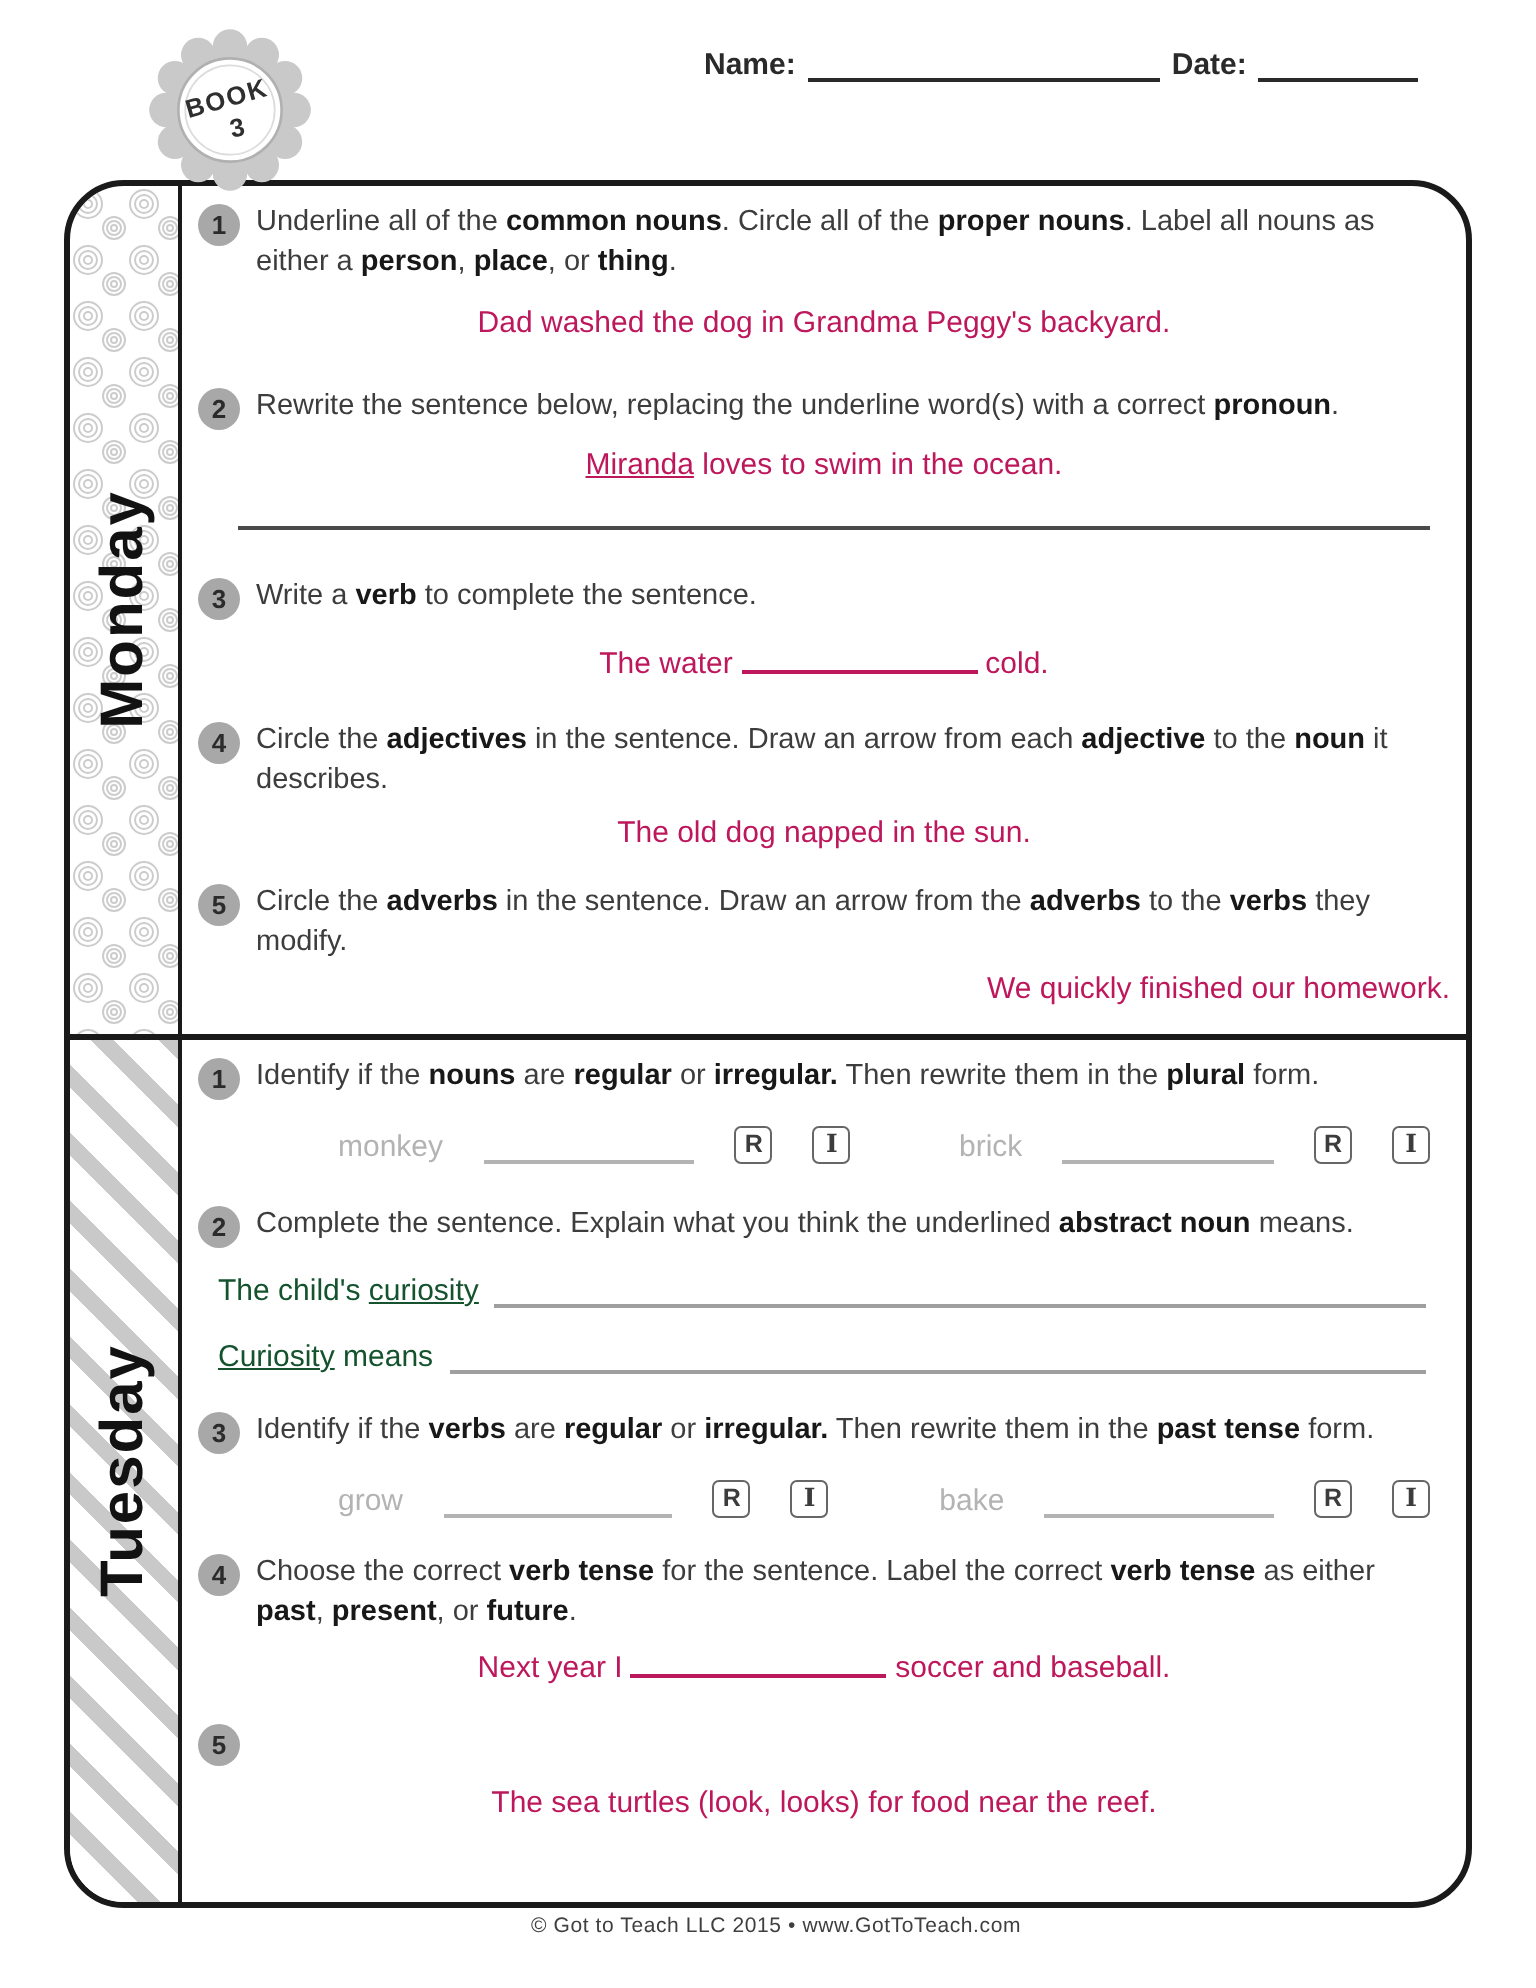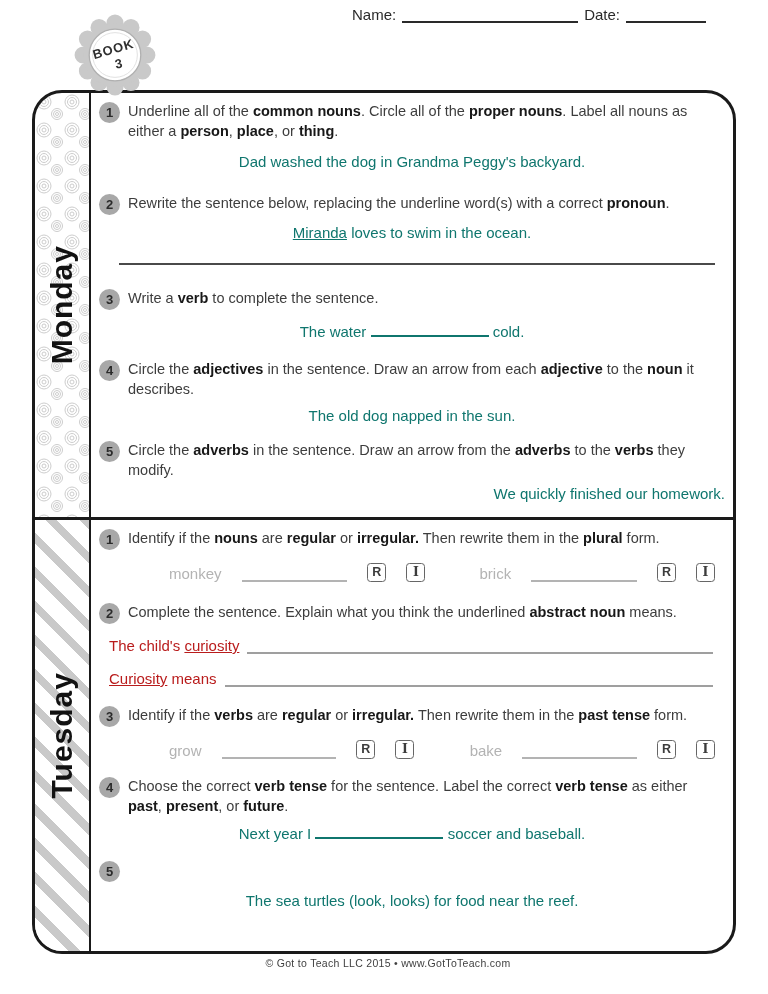--- a/index.html
+++ b/index.html
@@ -1,22 +1,22 @@
 <!DOCTYPE html>
 <html><head>
 <meta charset="utf-8">
 <style>
   html,body{margin:0;padding:0;background:#ffffff;}
   .page{position:relative;width:768px;height:994px;background:#ffffff;overflow:hidden;
         font-family:"Liberation Sans",sans-serif;color:#3d3d3d;}
 
   
   .badge-wrap{position:absolute;left:72px;top:12px;width:86px;height:86px;z-index:3;}
-  .name-date{position:absolute;left:352px;top:6px;width:372px;display:flex;align-items:flex-end;
-             gap:6px;font-size:15px;font-weight:normal;color:#2a2a2a;}
+  .name-date{position:absolute;left:352px;top:24px;width:372px;display:flex;align-items:flex-end;
+             gap:6px;font-size:15px;font-weight:bold;color:#2a2a2a;}
   .nd-line{border-bottom:2px solid #2a2a2a;height:15px;display:inline-block;}
   .name-line{width:176px;}
   .date-line{width:80px;}
   .page-title{position:absolute;left:168px;top:50px;margin:0;font-size:27px;font-weight:bold;
               color:#141414;letter-spacing:.4px;}
 
   
   .frame{position:absolute;left:32px;top:90px;width:704px;height:864px;border:3px solid #1a1a1a;
          border-radius:30px;overflow:hidden;background:#fff;display:flex;flex-direction:column;box-sizing:border-box;}
   .day-section{display:flex;min-height:0;}
@@ -30,37 +30,37 @@
              font-size:30px;font-weight:bold;color:#121212;letter-spacing:1px;z-index:1;}
   .content{flex:1;padding:8px 8px 0 8px;min-width:0;}
 
   
   .q{display:flex;gap:8px;align-items:flex-start;}
   .qnum{flex:none;width:21px;height:21px;border-radius:50%;background:#a8a8a8;color:#2b2b2b;
         font-weight:bold;font-size:13px;display:flex;align-items:center;justify-content:center;margin-top:1px;}
   .qtext{margin:0;font-size:14.5px;line-height:1.38;color:#3d3d3d;}
   .qtext .b{font-weight:bold;color:#181818;}
   .u{text-decoration:underline;}
-  .example{text-align:center;color:#0f766e;font-size:15px;line-height:1.3;}
+  .example{text-align:center;color:#be185d;font-size:15px;line-height:1.3;}
   .blank{display:inline-block;border-bottom:2px solid currentColor;height:.9em;vertical-align:baseline;}
 
   .mt-ex{margin-top:11px;}
   .mt-q{margin-top:21px;}
   .answer-line{margin:21px 10px 0 20px;border-bottom:2px solid #4a4a4a;height:0;}
 
   .answer-row{display:flex;align-items:flex-end;gap:20px;color:#b3b3b3;font-size:15px;
               margin:13px 10px 0 70px;}
   .answer-row .blank{height:2px;}
   .w150{width:150px;}
   .spacer{width:20px;}
   .key{flex:none;border:1.4px solid #666;border-radius:3.5px;min-width:11px;padding:0 3px;height:17px;
        line-height:16px;text-align:center;font-size:12.5px;font-weight:bold;color:#3c3c3c;background:#fff;}
   .key.serif{font-family:"DejaVu Serif",serif;}
 
-  .write-row{display:flex;align-items:flex-end;gap:8px;color:#b91c1c;font-size:15px;margin:13px 12px 0 10px;}
+  .write-row{display:flex;align-items:flex-end;gap:8px;color:#14532d;font-size:15px;margin:13px 12px 0 10px;}
   .write-row .lead{white-space:nowrap;}
   .fill-line{flex:1;border-bottom:2px solid #9f9f9f;height:4px;}
 
   .options{display:flex;justify-content:center;gap:74px;color:#b3b3b3;font-size:15px;margin-top:9px;}
 
   
   .footer{position:absolute;left:4px;top:957px;width:100%;text-align:center;font-size:10.5px;
           color:#3f3f3f;letter-spacing:.3px;}
 </style>
 </head>

